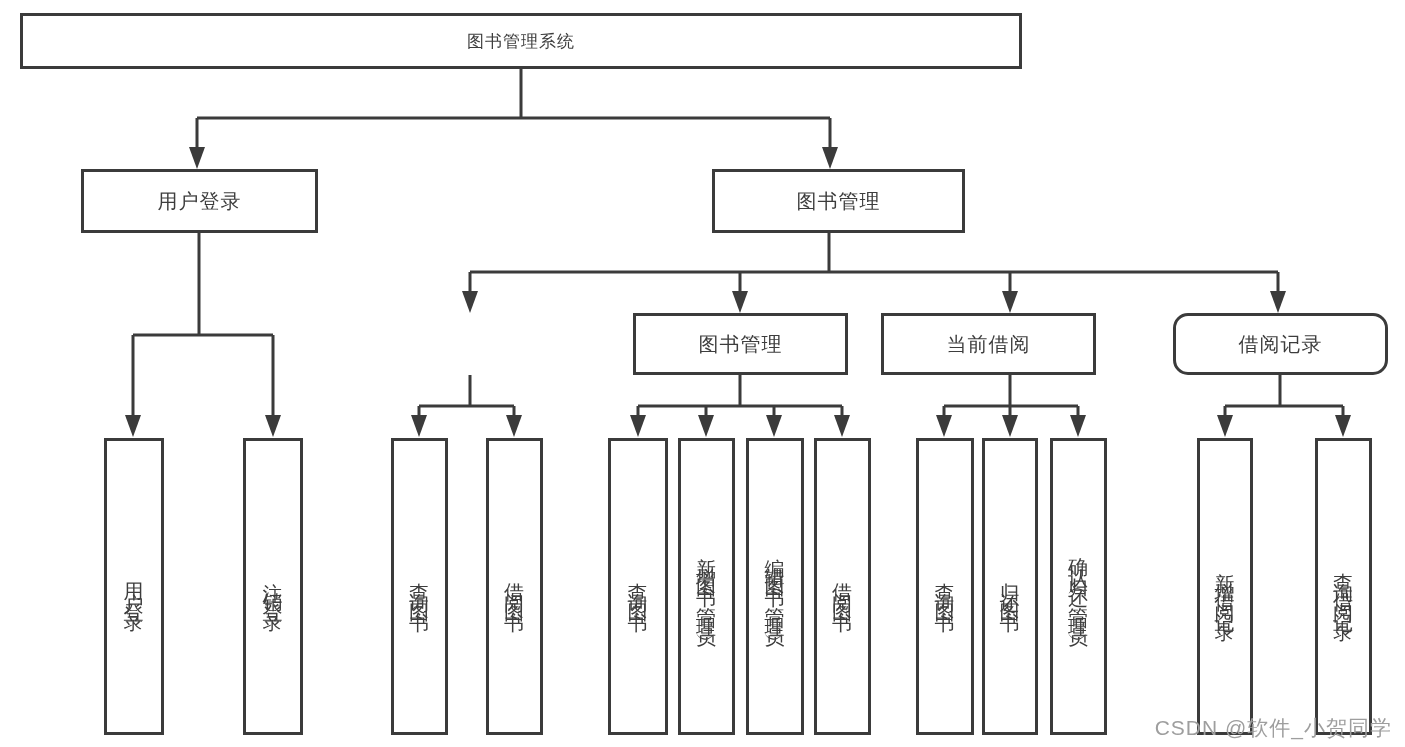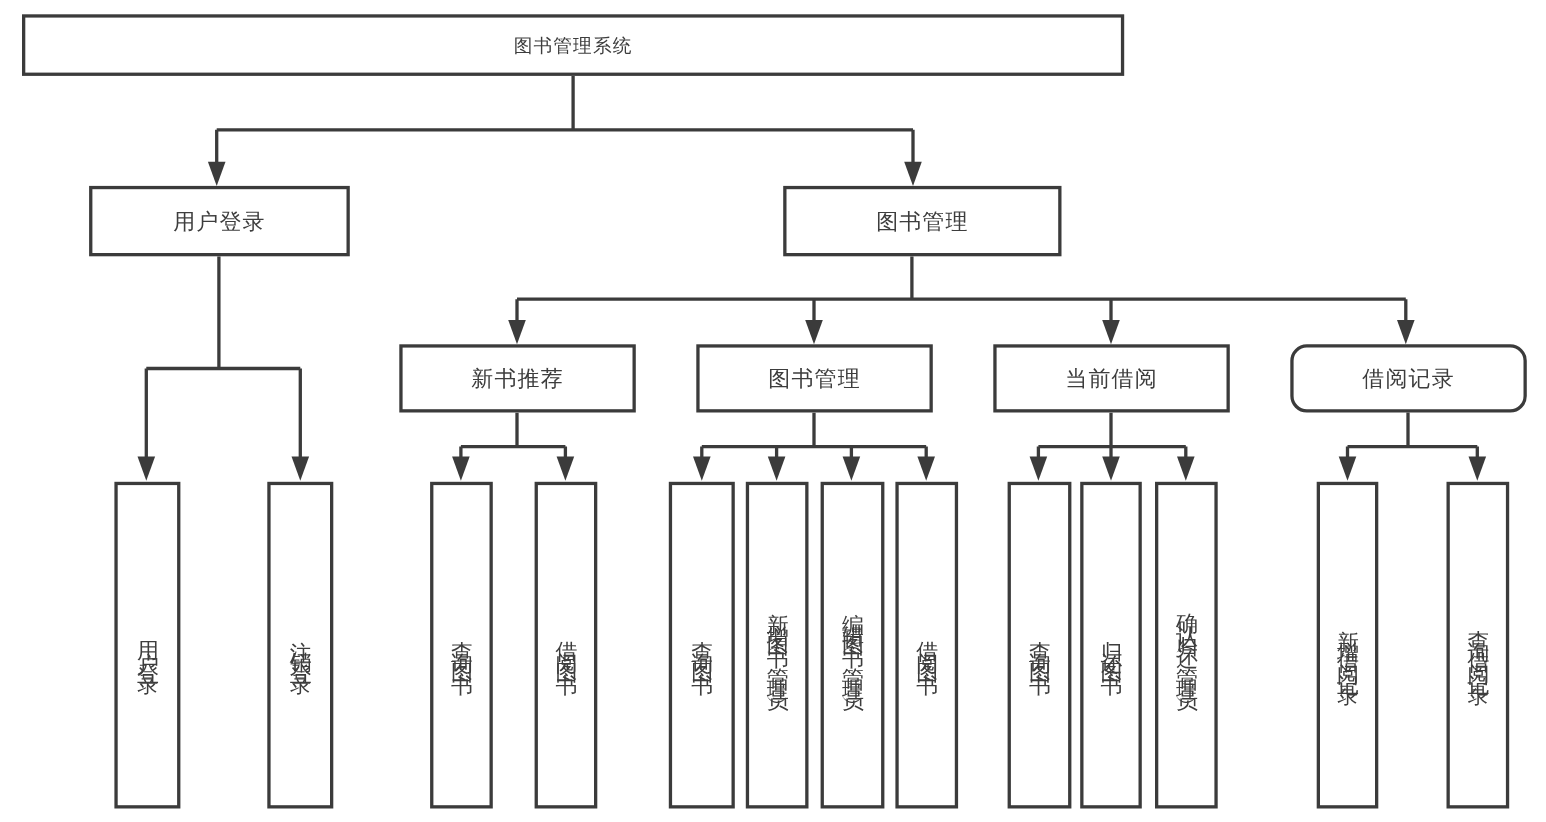--- a/index.html
+++ b/index.html
@@ -36,21 +36,21 @@
     letter-spacing: 1px;
     white-space: nowrap;
   }
   .node.root  { left: 20px;  top: 13px;  width: 1002px; height: 56px; font-size: 17px; }
   .node.lvl2  { top: 169px;  height: 64px; }
   .node.login { left: 81px;  width: 237px; }
   .node.mgmt  { left: 712px; width: 253px; }
   .node.lvl3  { top: 313px;  height: 62px; width: 215px; }
   .node.nb    { left: 363px; }
   .node.bb    { left: 633px; }
-  .node.cb    { left: 903px; }
+  .node.cb    { left: 881px; }
   .node.br    { left: 1173px; border-radius: 15px; }
   .node.leaf  { top: 438px;  height: 297px; }
   .leaf-label {
     writing-mode: vertical-lr;
     text-orientation: upright;
     font-size: 20px;
     letter-spacing: 10px;
     line-height: 1;
     color: #3d3d3d;
   }
@@ -138,23 +138,20 @@
     <span>图书管理系统</span>
   </div>
 
   <div class="node lvl2 login">
     <span>用户登录</span>
   </div>
   <div class="node lvl2 mgmt">
     <span>图书管理</span>
   </div>
 
-  <div class="node lvl3 nb">
-    <span>新书推荐</span>
-  </div>
   <div class="node lvl3 bb">
     <span>图书管理</span>
   </div>
   <div class="node lvl3 cb">
     <span>当前借阅</span>
   </div>
   <div class="node lvl3 br">
     <span>借阅记录</span>
   </div>
 
@@ -195,14 +192,15 @@
     <span class="leaf-label">确认归还（管理员）</span>
   </div>
 
   <div class="node leaf l12">
     <span class="leaf-label">新增借阅记录</span>
   </div>
   <div class="node leaf l13">
     <span class="leaf-label">查询借阅记录</span>
   </div>
 
+  <div class="watermark">CSDN @软件_小贺同学</div>
 
 </div>
 
 </body></html>

